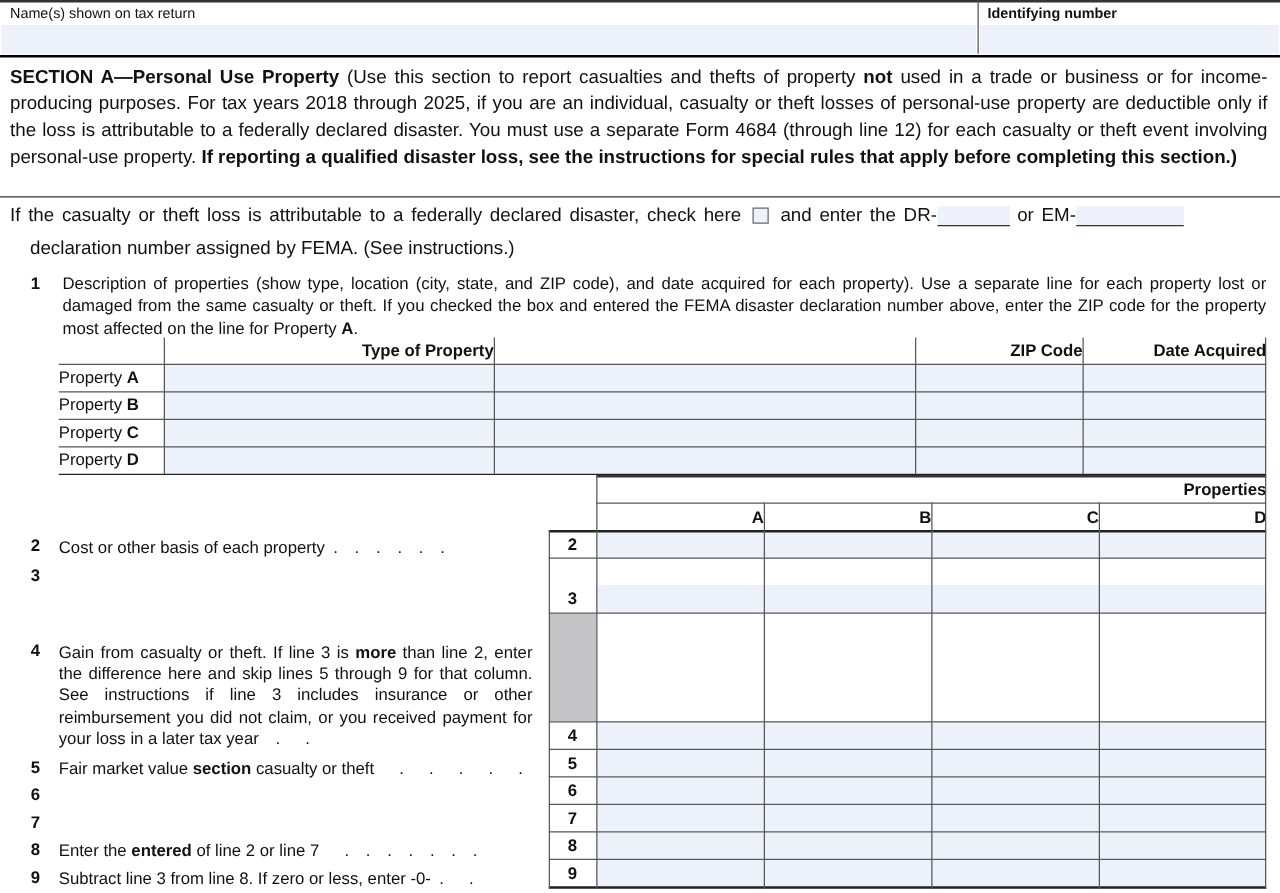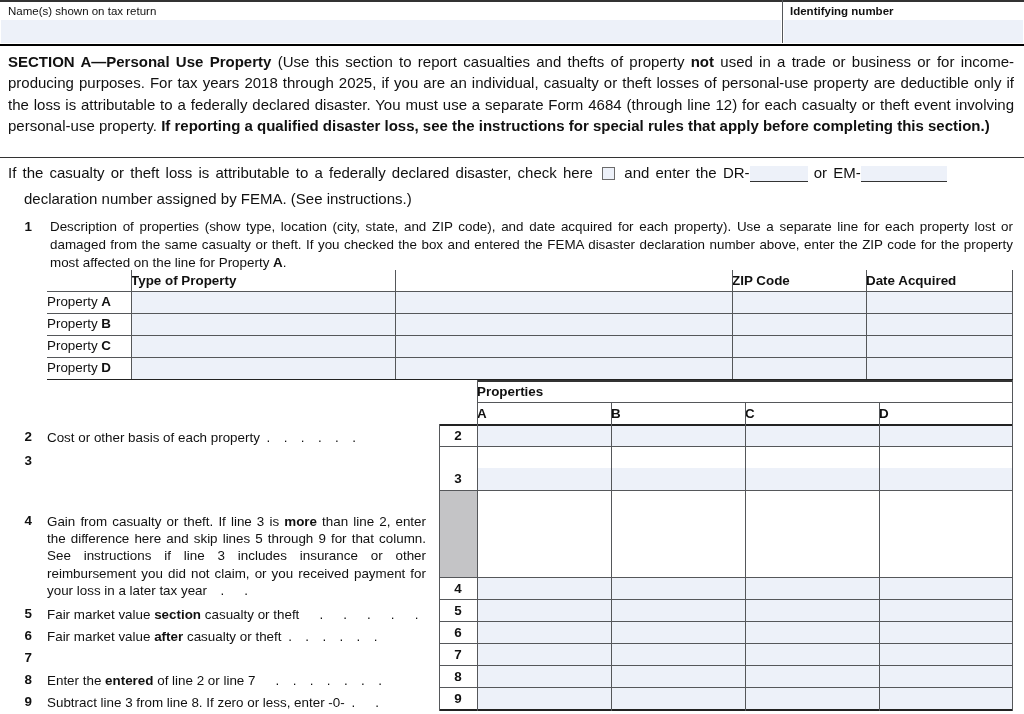--- a/index.html
+++ b/index.html
@@ -11,21 +11,21 @@
   .fieldfill { position:absolute; background:#edf1f9; }
   .bold { font-weight:700; }
   .lbl { position:absolute; font-size:11.5px; line-height:13px; }
   .para { position:absolute; font-size:15px; line-height:21.4px; }
   .j { text-align:justify; }
   .small { font-size:13.4px; line-height:17.8px; }
   .lineno { position:absolute; font-size:13.4px; font-weight:700; width:16px; text-align:right; }
   .ltext { position:absolute; font-size:13.4px; line-height:17.8px; text-align:justify; }
   .checkbox { display:inline-block; width:13px; height:13px; border:1px solid #6b6b6b; background:#edf1f9; vertical-align:-2px; margin:0 3px; }
   .blank { display:inline-block; height:16px; background:#edf1f9; border-bottom:1px solid #333; vertical-align:-4px; }
-  .th { position:absolute; font-size:13.4px; font-weight:700; text-align:left; line-height:21px; }
+  .th { position:absolute; font-size:13.4px; font-weight:700; text-align:right; line-height:21px; }
   .plabel { position:absolute; font-size:13.4px; line-height:22px; left:0; }
   .pcell { position:absolute; height:22px; background:#edf1f9; }
   .grow { position:absolute; left:38px; width:536px; display:flex; }
   .gcell { width:134px; background:#edf1f9; height:100%; }
   .numlbl { position:absolute; font-size:13.4px; font-weight:700; width:38px; text-align:center; }
   .graycell { position:absolute; background:#c4c4c6; }
   .heavy { background:#000; }
 </style>
 </head>
 <body>
@@ -121,25 +121,20 @@
   </div>
 
   <div class="lineno" style="left:16px;top:606px">5</div>
   <div class="ltext" style="left:47px;top:606px;width:383px">
     <span>Fair market value</span>
     <span class="bold">section</span>
     <span>casualty or theft</span><span>  .  .  .  .  .</span>
   </div>
 
   <div class="lineno" style="left:16px;top:628px">6</div>
-  <div class="ltext" style="left:47px;top:628px;width:383px">
-    <span>Fair market value</span>
-    <span class="bold">after</span>
-    <span>casualty or theft</span><span> . . . . . .</span>
-  </div>
 
   <div class="lineno" style="left:16px;top:650px">7</div>
 
   <div class="lineno" style="left:16px;top:672px">8</div>
   <div class="ltext" style="left:47px;top:672px;width:383px">
     <span>Enter the</span>
     <span class="bold">entered</span>
     <span>of line 2 or line 7</span><span>  . . . . . . .</span>
   </div>
 

